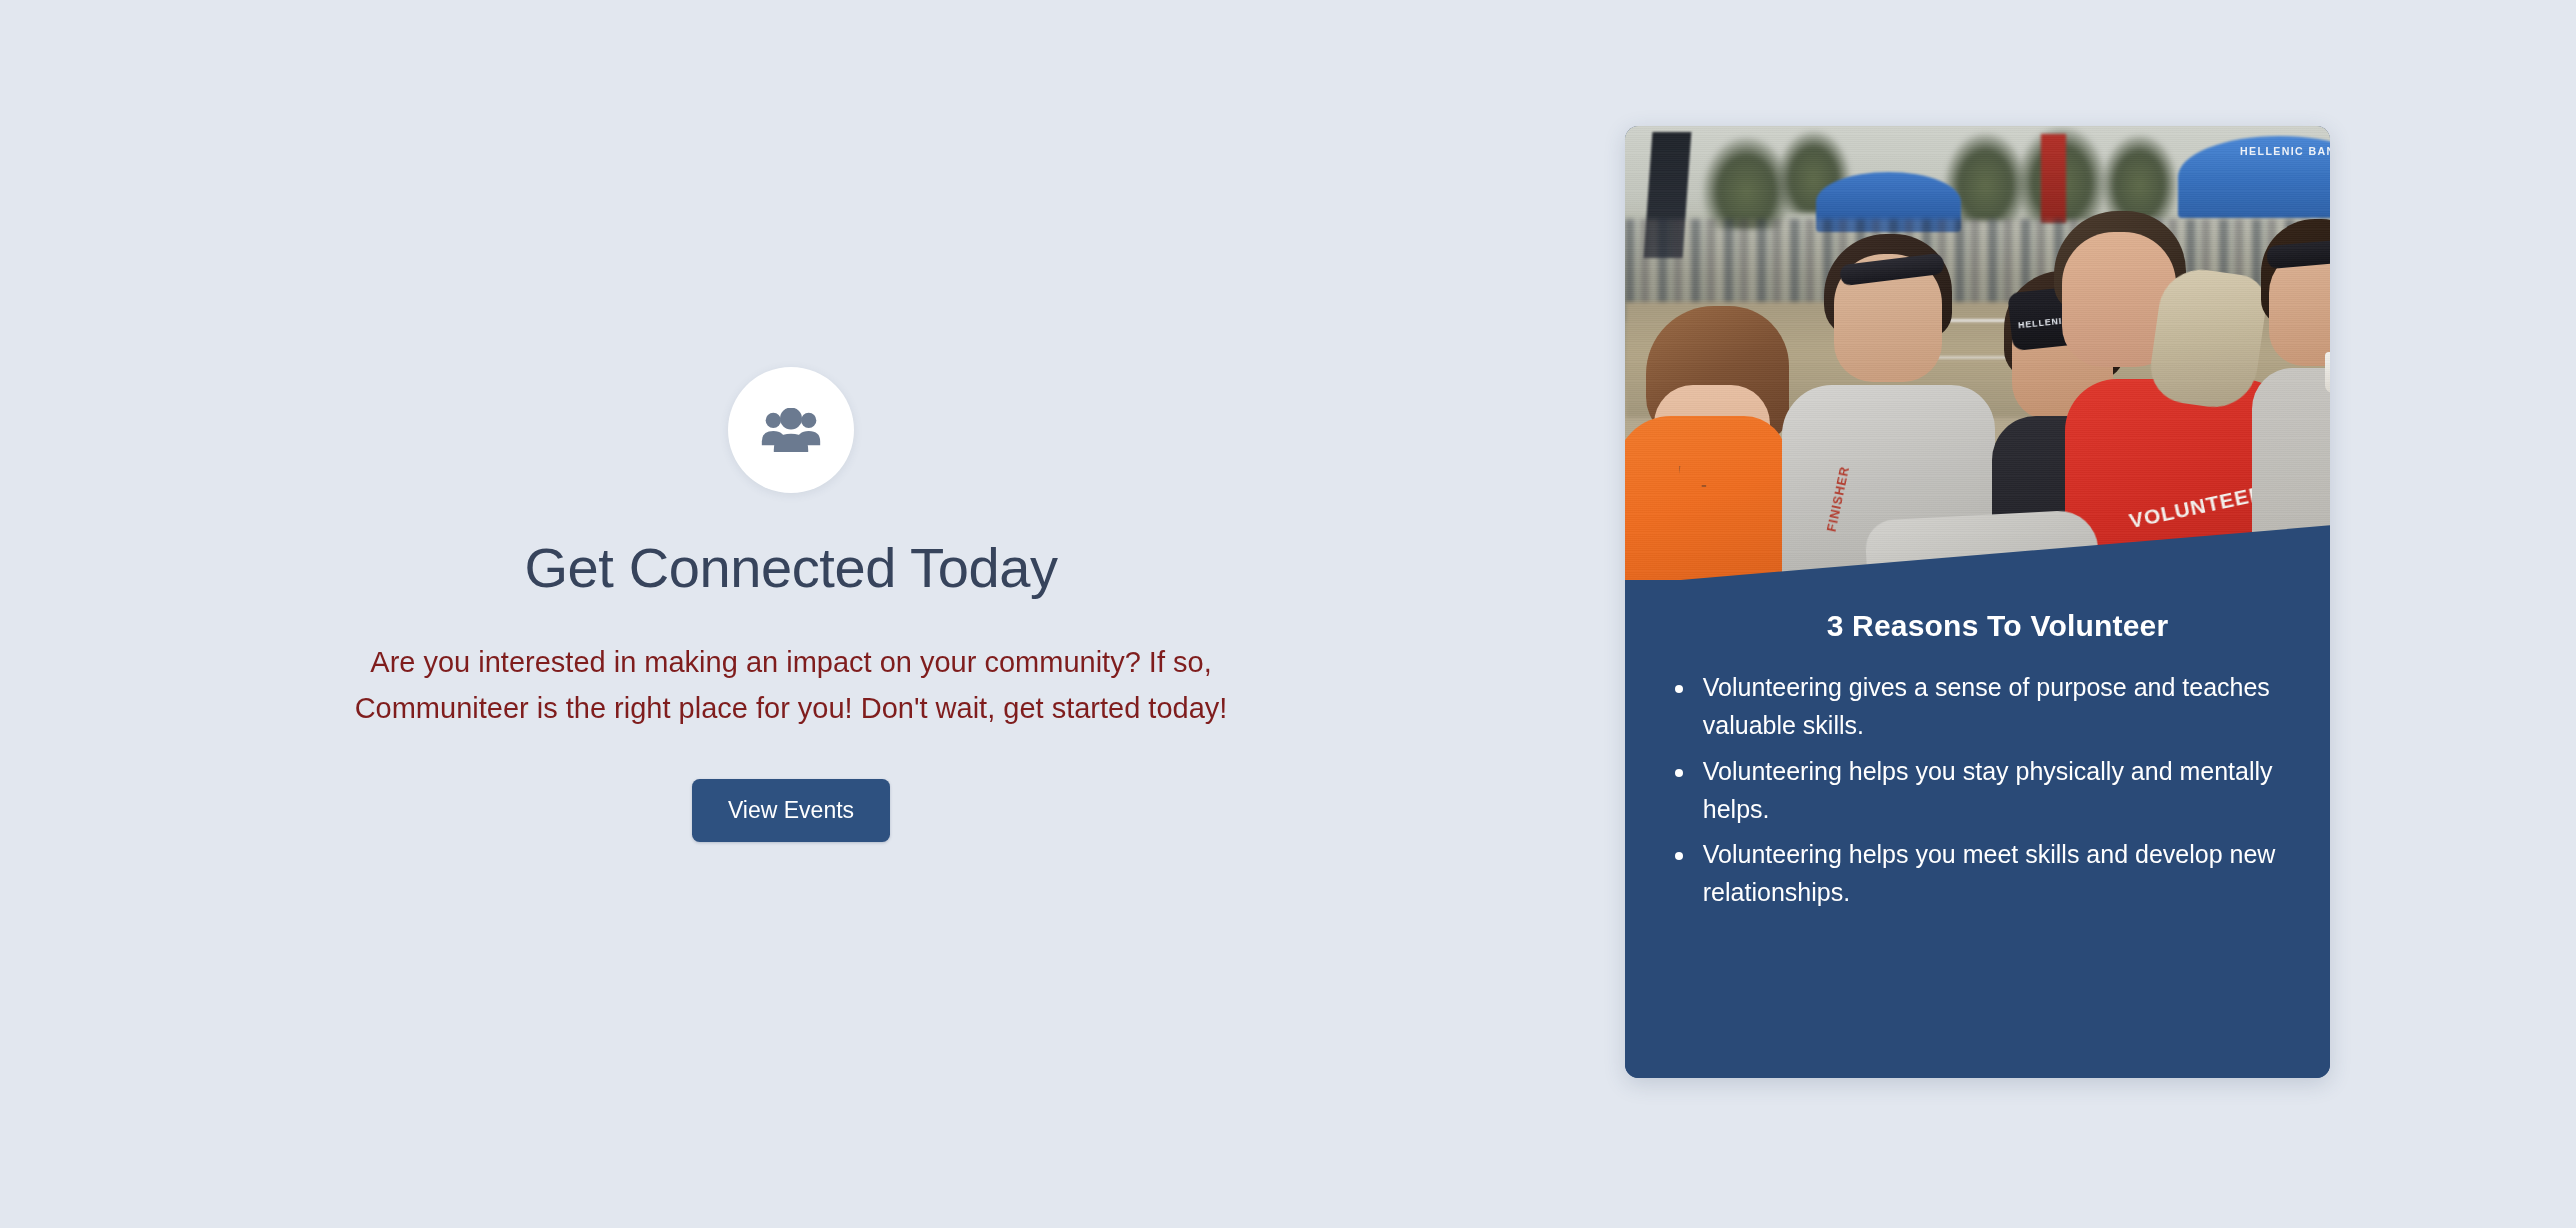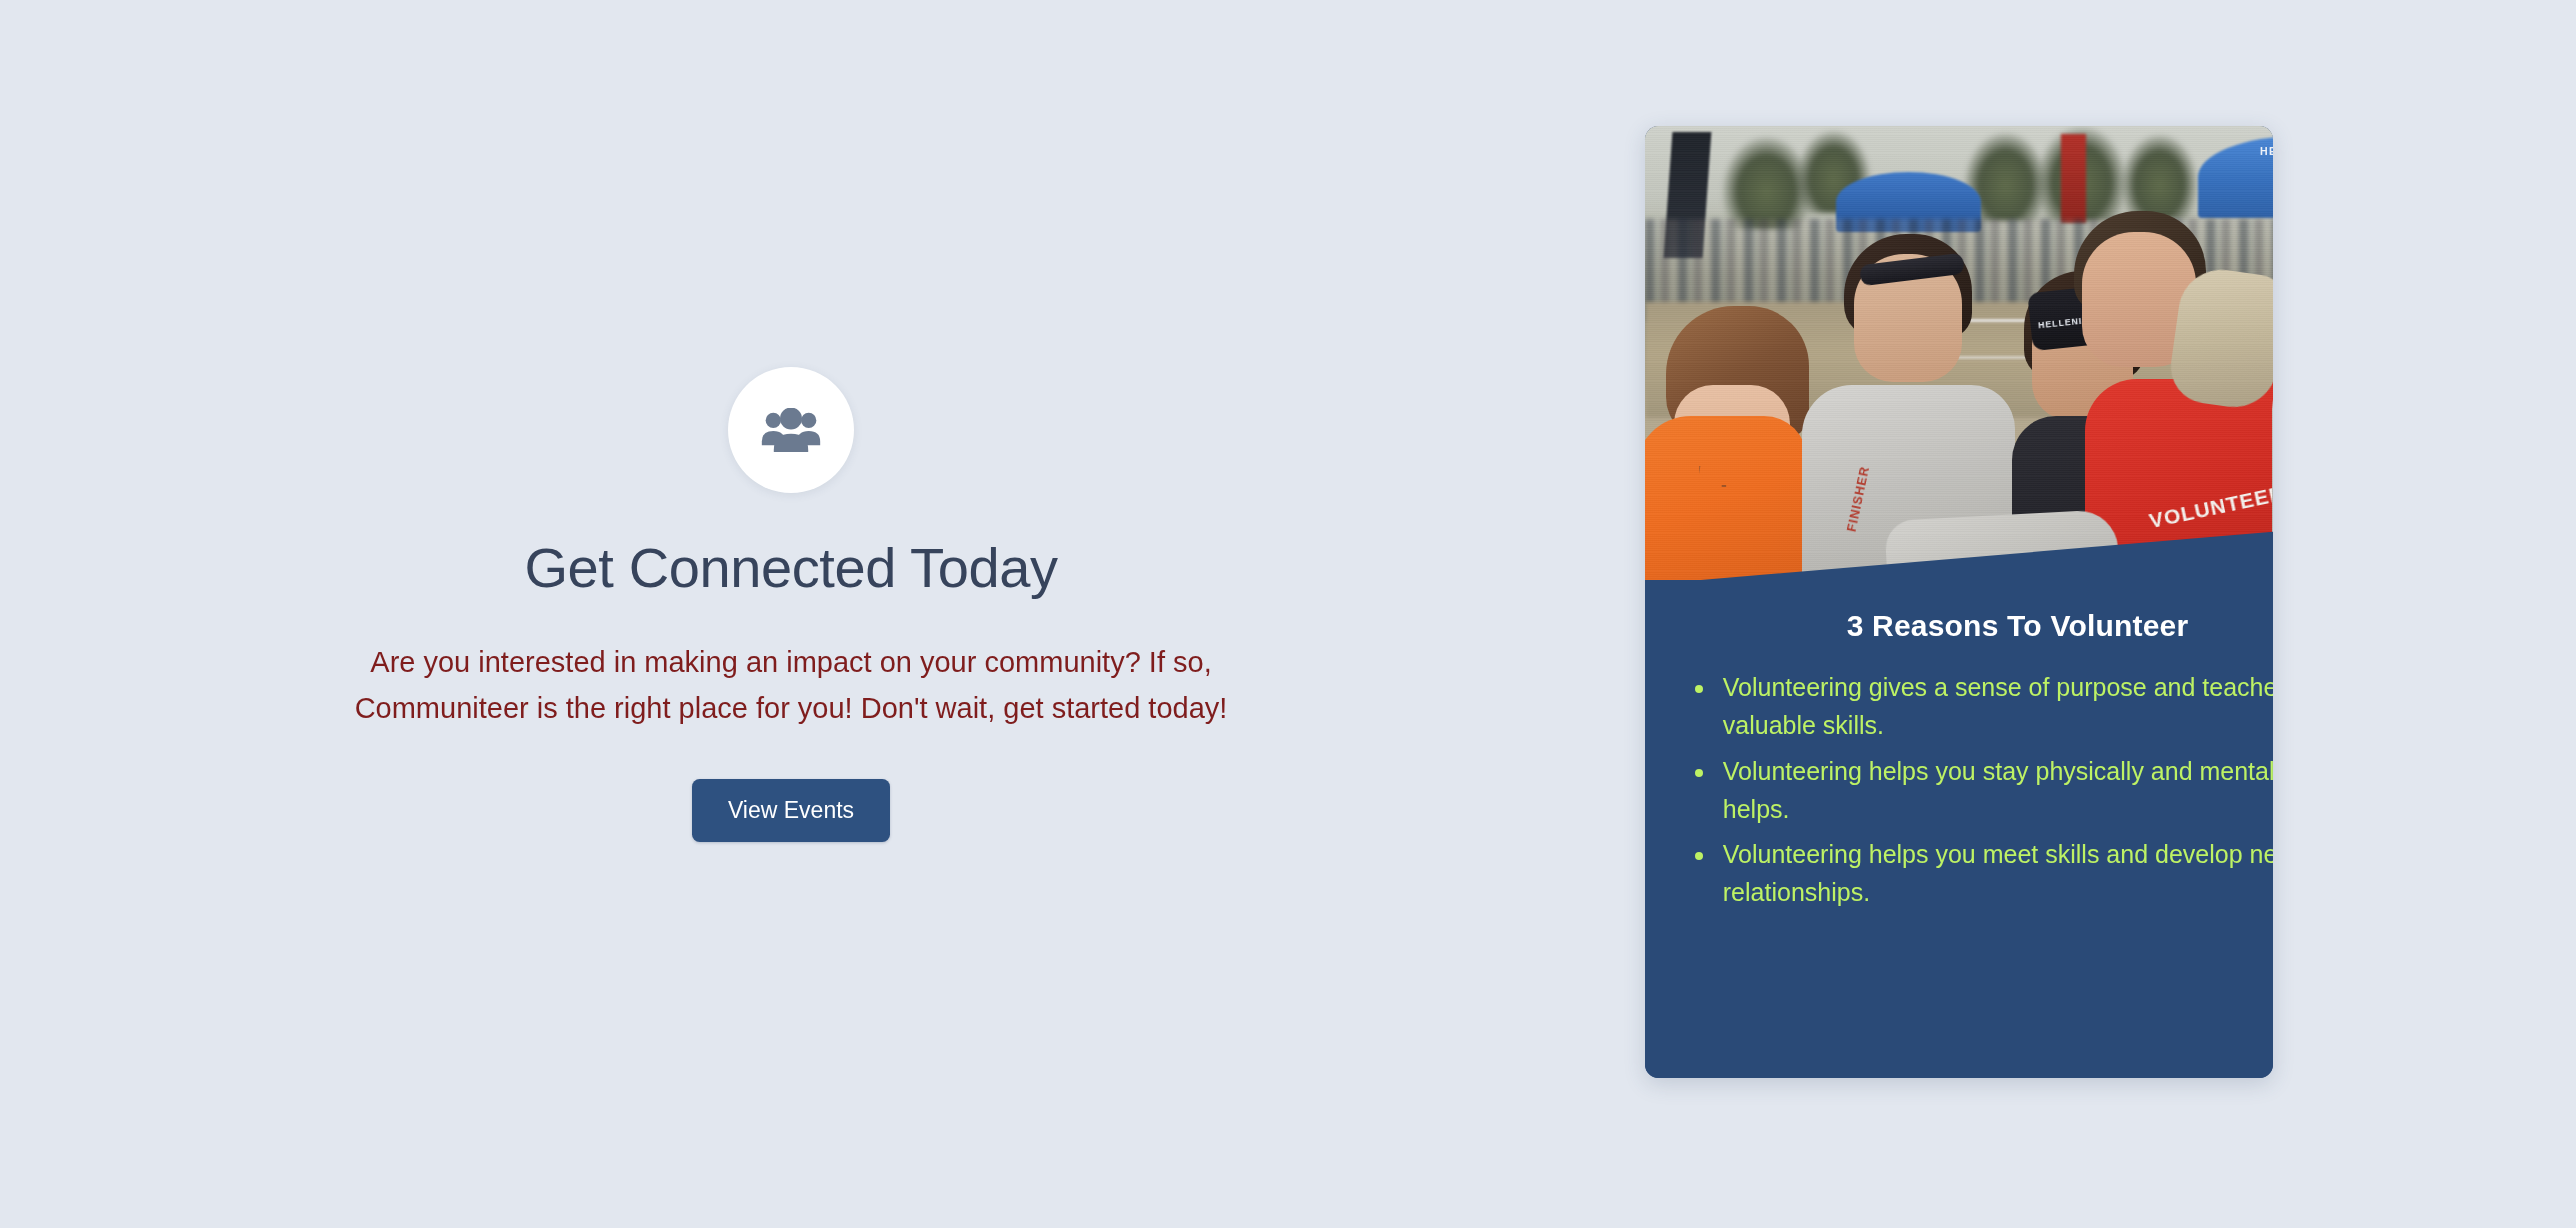--- a/index.html
+++ b/index.html
@@ -87,27 +87,26 @@
     cursor: pointer;
     line-height: 1.1;
     box-shadow: 0 1px 2.9px rgba(40, 60, 95, 0.25);
   }
 
   
   .info-card {
     position: absolute;
     left: 1625px;
     top: 126px;
-    width: 628px;
+    width: 705px;
     height: 952px;
     border-radius: 13.5px;
     overflow: hidden;
     background: #2a4a77;
     box-shadow: 0 5.8px 21px rgba(50, 70, 105, 0.18);
-    margin-left: 20px;
   }
 
   .card-photo {
     position: absolute;
     left: 0;
     top: 0;
     width: 745px;
     height: 454px;
     overflow: hidden;
     background: #9aa3ad;
@@ -361,21 +360,21 @@
     color: #ffffff;
     font-size: 30px;
     font-weight: 700;
     text-align: center;
     margin: 29px 0 0 0;
     letter-spacing: 0.2px;
   }
 
   .card-list {
     list-style: disc;
-    color: #bef264;
+    color: #ffffff;
     margin: 25px 0 0 0;
     padding: 0 44px 0 72px;
     font-size: 25px;
     line-height: 1.52;
   }
   .card-list li {
     margin-bottom: 7.7px;
     padding-left: 5.8px;
   }
 </style>

